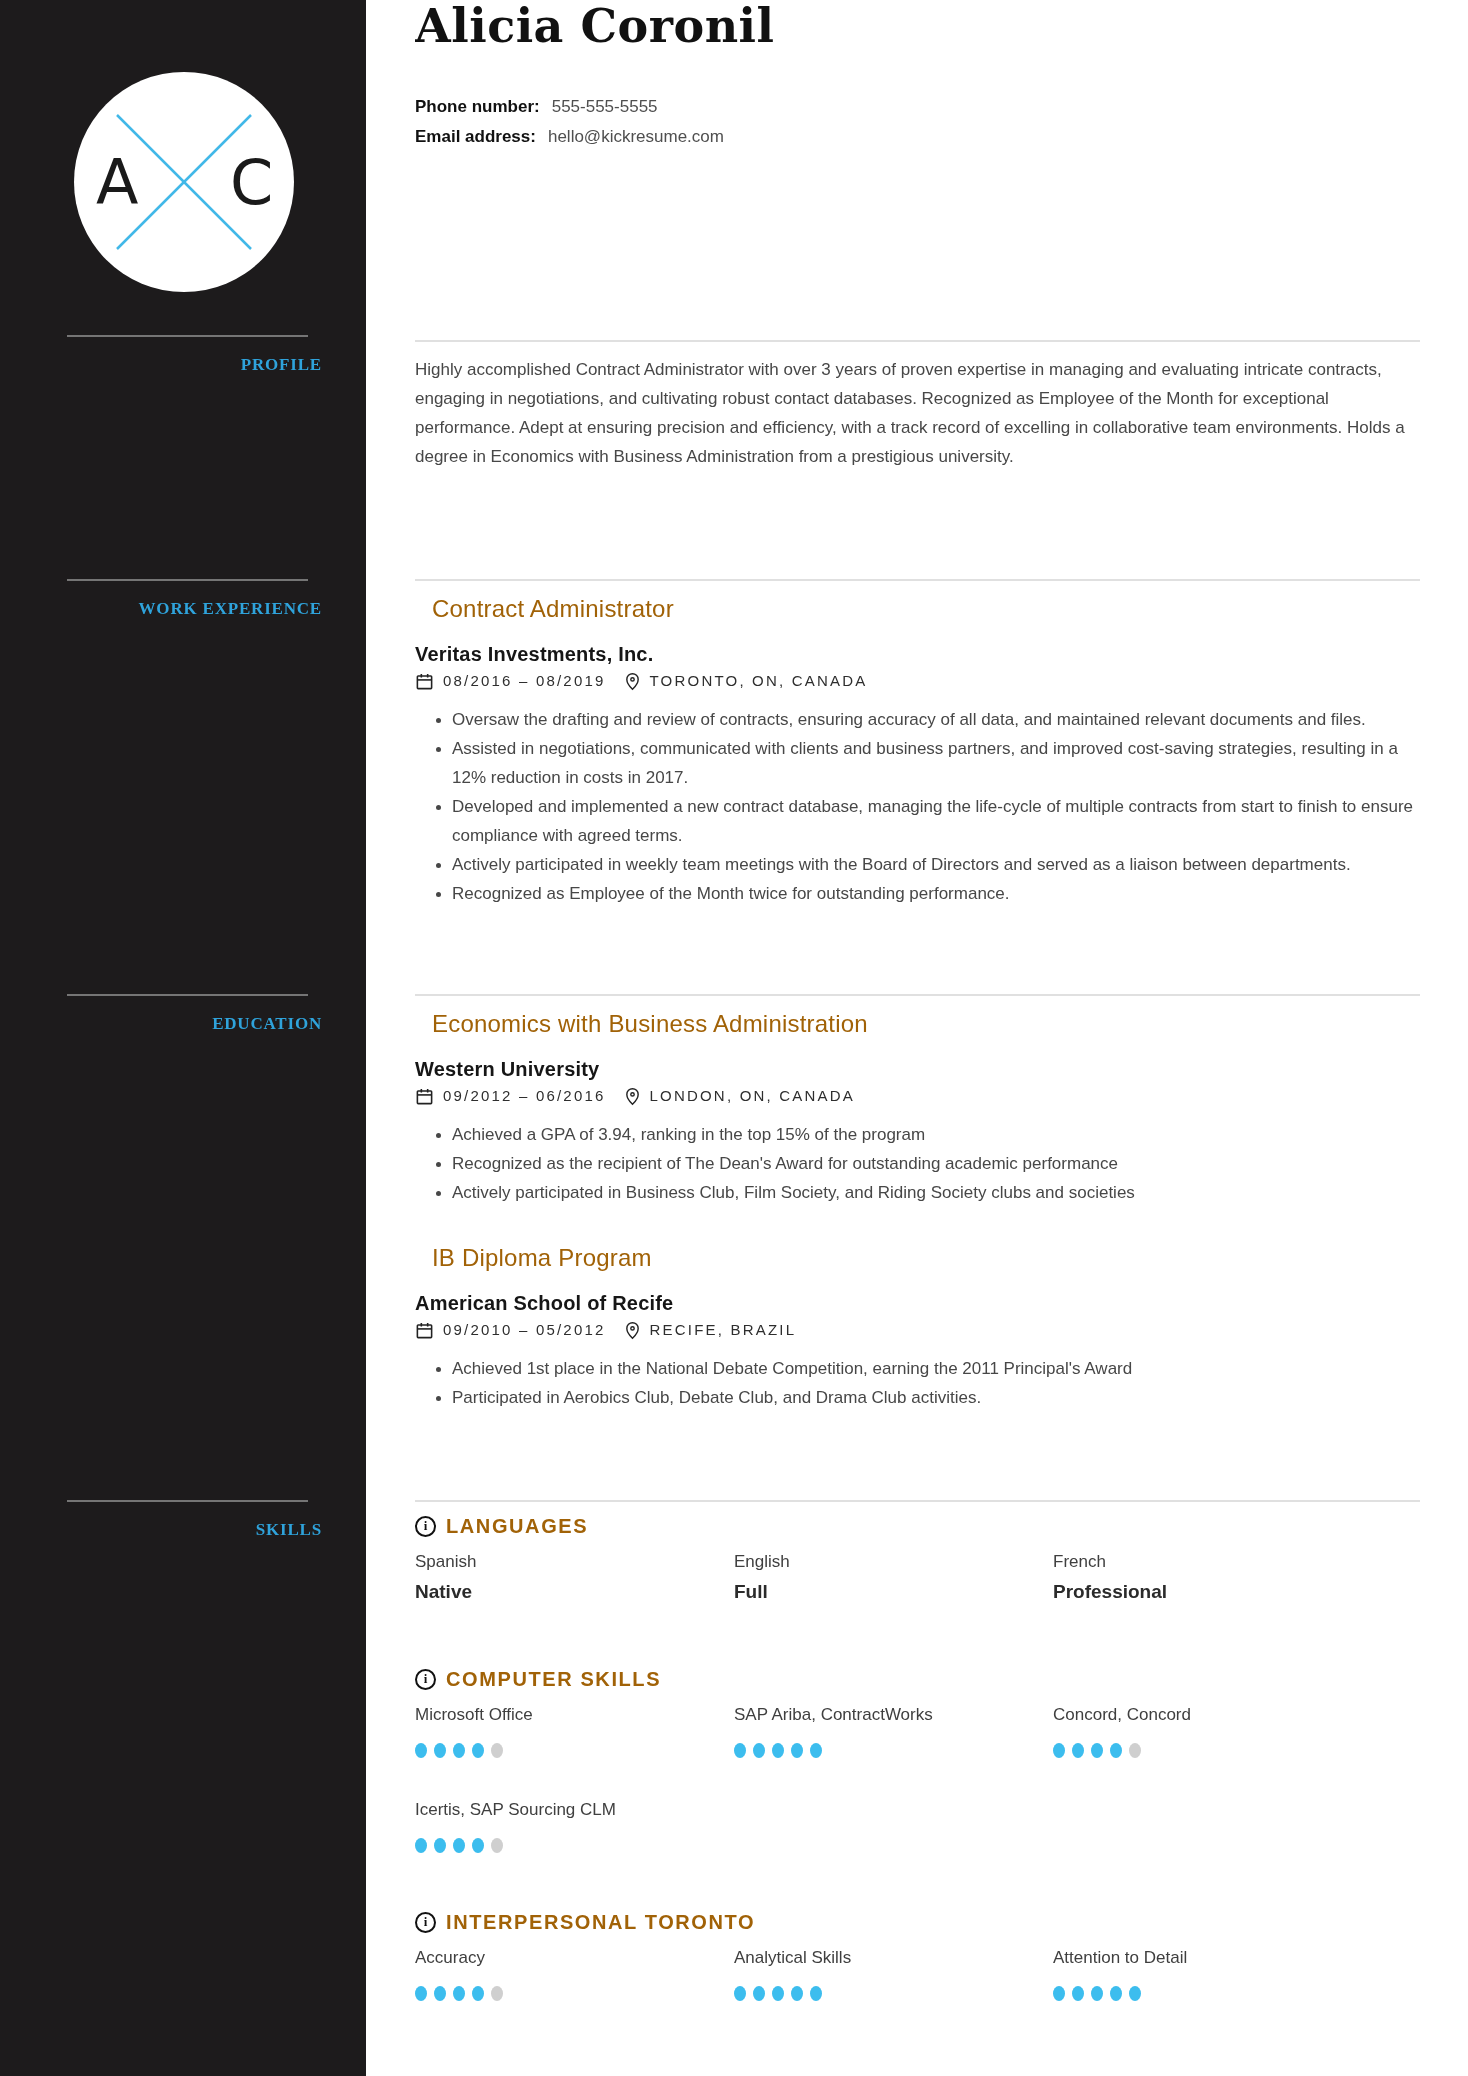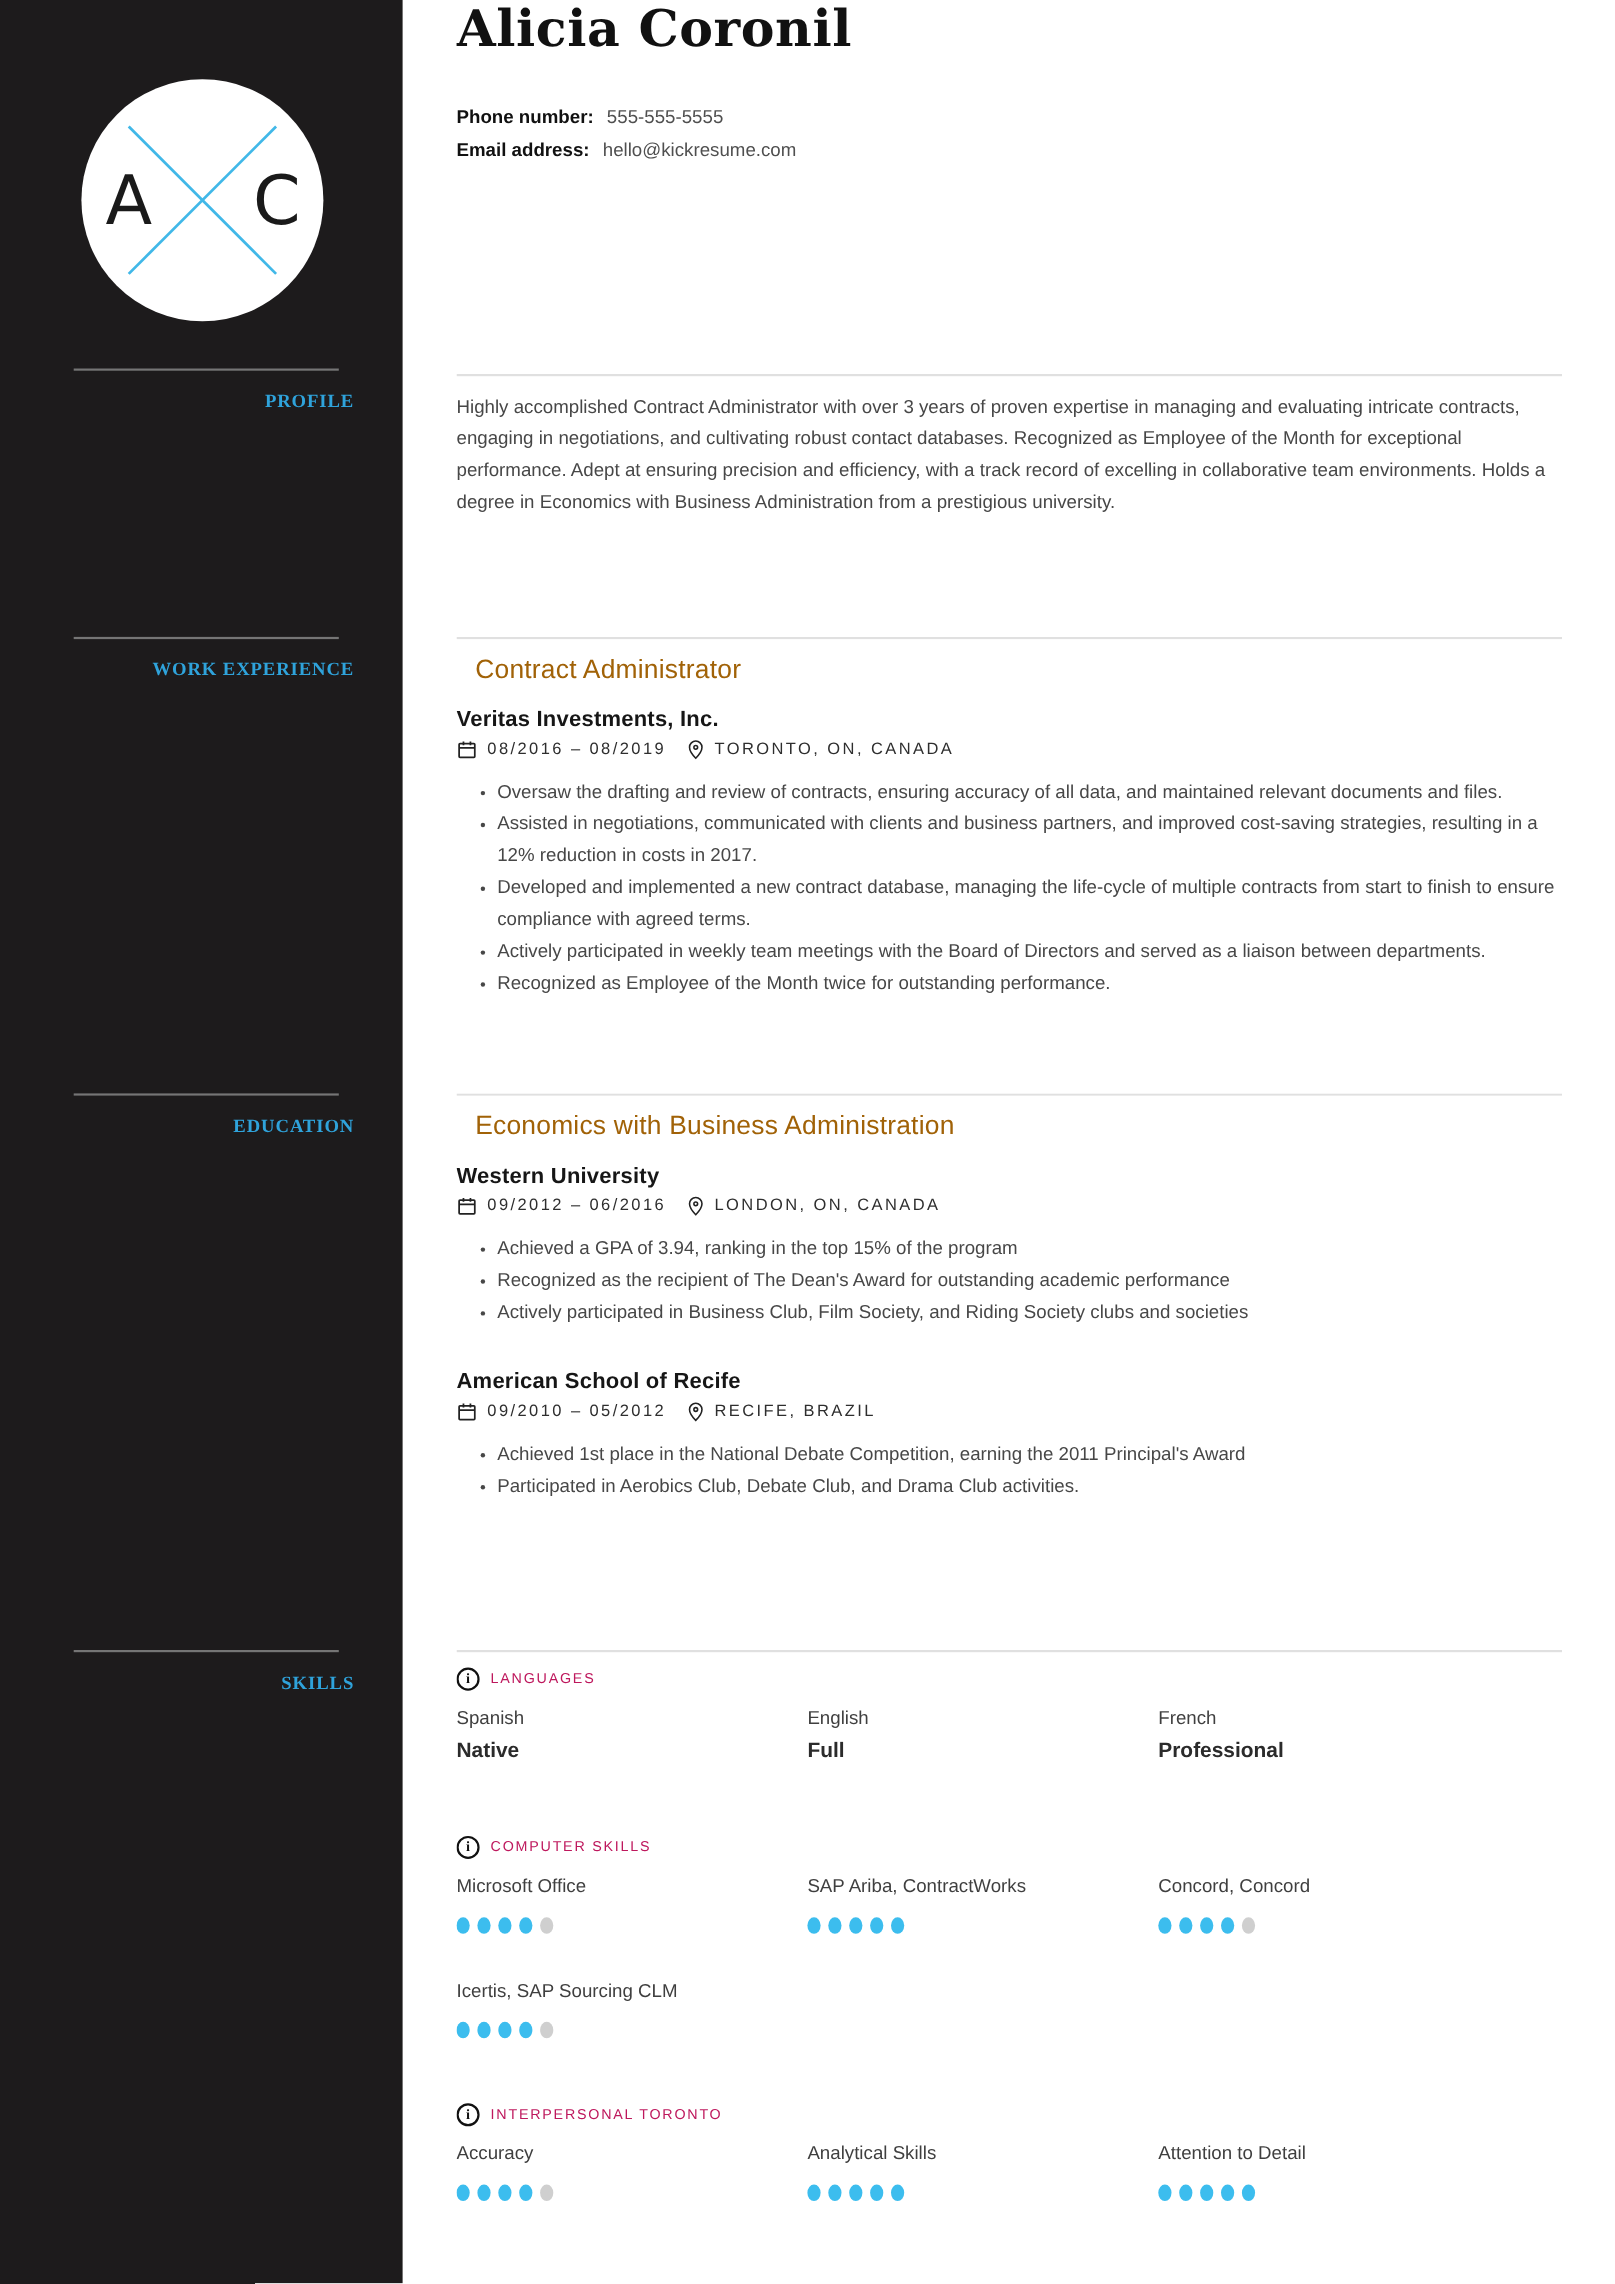--- a/index.html
+++ b/index.html
@@ -152,24 +152,24 @@
     align-items: center;
     justify-content: center;
     font-family: "Liberation Serif", serif;
     font-size: 13px;
     font-weight: bold;
     color: #111111;
     margin-right: 10px;
     flex: 0 0 auto;
   }
   .skill-header-text {
-    font-size: 13px;
-    font-weight: normal;
+    font-size: 20px;
+    font-weight: bold;
     letter-spacing: 1.6px;
-    color: #be185d;
+    color: #a16207;
     line-height: 22px;
   }
   .grid3 {
     display: grid;
     grid-template-columns: 319px 319px 1fr;
     row-gap: 40px;
   }
   .lang-name, .skill-name { font-size: 17px; line-height: 24px; color: #3f3f3f; }
   .lang-level { font-size: 19px; line-height: 24px; font-weight: bold; color: #2b2b2b; margin-top: 6px; }
   .dots { display: flex; gap: 7px; margin-top: 16px; }
@@ -294,20 +294,21 @@
             <span>LONDON, ON, CANADA</span>
           </div>
           <ul class="bullets">
             <li>Achieved a GPA of 3.94, ranking in the top 15% of the program</li>
             <li>Recognized as the recipient of The Dean's Award for outstanding academic performance</li>
             <li>Actively participated in Business Club, Film Society, and Riding Society clubs and societies</li>
           </ul>
         </div>
 
         <div class="entry">
+          <h2 class="entry-title">IB Diploma Program</h2>
           <h3 class="entry-sub">American School of Recife</h3>
           <div class="meta-row">
             <span class="meta-icon">
               <svg width="19" height="19" viewBox="0 0 24 24" fill="none" stroke="#222222" stroke-width="2">
                 <rect x="3" y="5" width="18" height="16" rx="1"></rect>
                 <line x1="3" y1="10" x2="21" y2="10"></line>
                 <line x1="8" y1="2.5" x2="8" y2="7"></line>
                 <line x1="16" y1="2.5" x2="16" y2="7"></line>
               </svg>
             </span>

